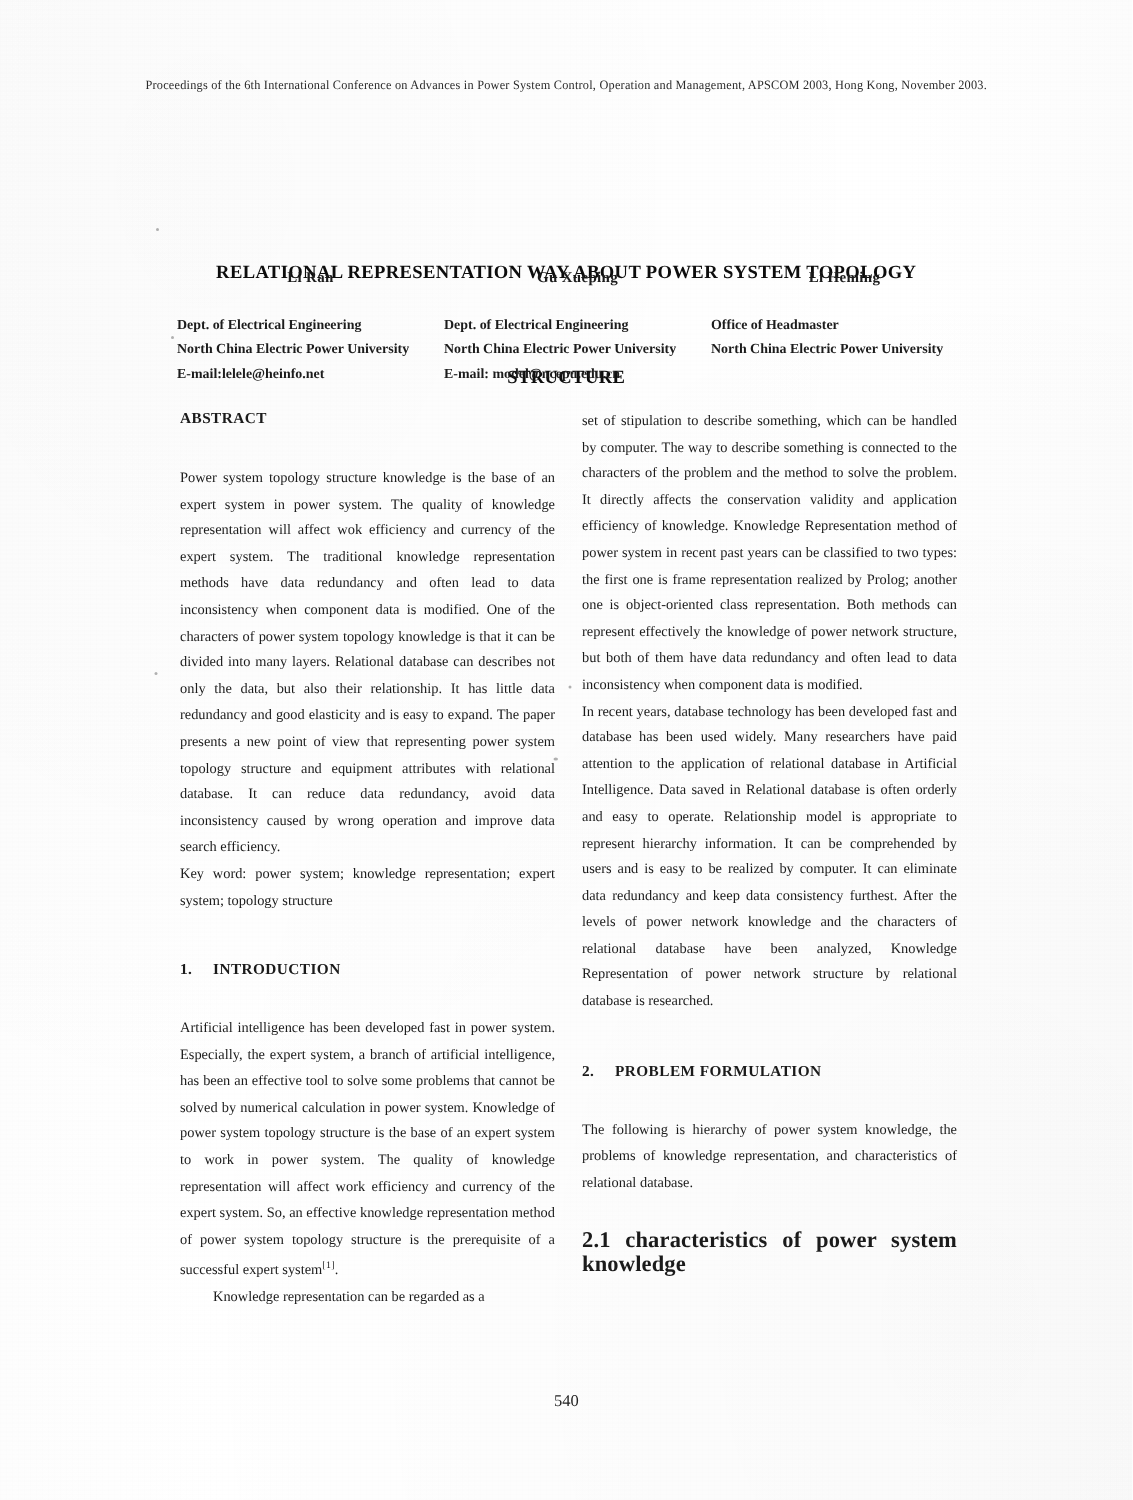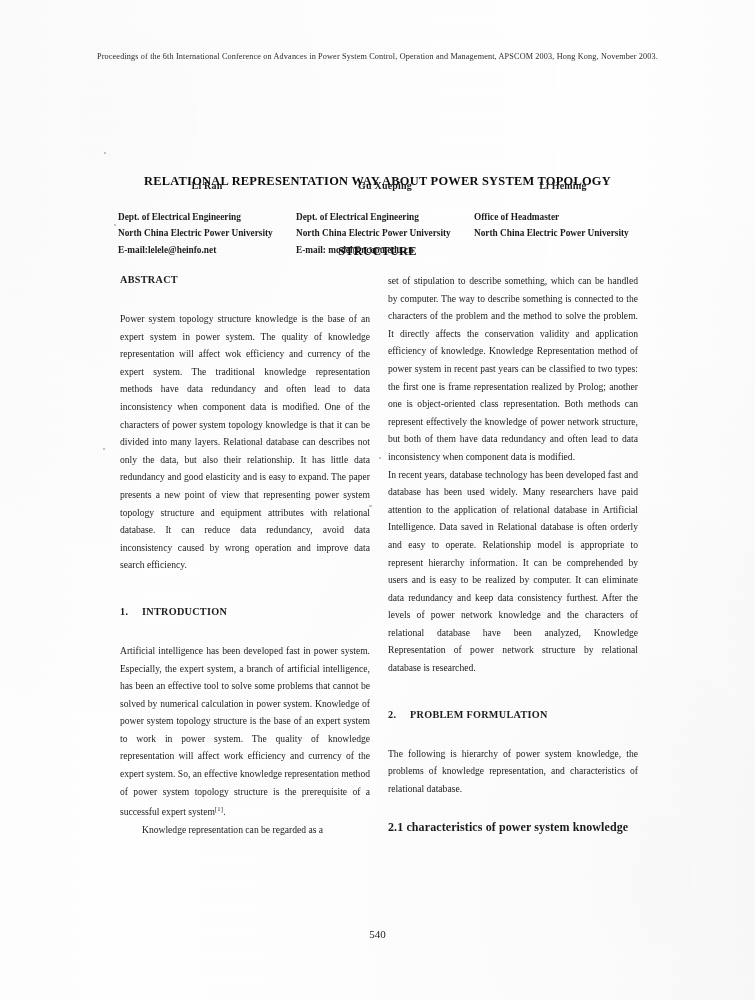--- a/index.html
+++ b/index.html
@@ -124,21 +124,21 @@
     font-size: 10.2px;
     letter-spacing: 0.3px;
     line-height: 16px;
   }
   .sec-head .num {
     display: inline-block;
     min-width: 22px;
   }
   .subsec-head {
     font-weight: bold;
-    font-size: 12px;
+    font-size: 15px;
     line-height: 16px;
     letter-spacing: 0.1px;
   }
   p.para {
     margin: 0;
     text-align: justify;
     text-justify: inter-word;
   }
   p.indent { text-indent: 22px; }
   .gap-md { height: 22px; }
@@ -202,20 +202,21 @@
       <div class="author-line">Office of Headmaster</div>
       <div class="author-line">North China Electric Power University</div>
       <div class="author-line"></div>
     </div>
   </div>
 
   <div class="col col-left">
     <div class="sec-head">ABSTRACT</div>
     <div class="gap-md"></div>
     <p class="para">Power system topology structure knowledge is the base of an expert system in power system. The quality of knowledge representation will affect wok efficiency and currency of the expert system. The traditional knowledge representation methods have data redundancy and often lead to data inconsistency when component data is modified. One of the characters of power system topology knowledge is that it can be divided into many layers. Relational database can describes not only the data, but also their relationship. It has little data redundancy and good elasticity and is easy to expand. The paper presents a new point of view that representing power system topology structure and equipment attributes with relational database. It can reduce data redundancy, avoid data inconsistency caused by wrong operation and improve data search efficiency.</p>
+    <p class="para keyword">Key word: power system; knowledge representation; expert system; topology structure</p>
 
     <div class="gap-lg"></div>
 
     <div class="sec-head">
       <span class="num">1.</span><span>INTRODUCTION</span>
     </div>
     <div class="gap-md"></div>
     <p class="para"><span>Artificial intelligence has been developed fast in power system. Especially, the expert system, a branch of artificial intelligence, has been an effective tool to solve some problems that cannot be solved by numerical calculation in power system. Knowledge of power system topology structure is the base of an expert system to work in power system. The quality of knowledge representation will affect work efficiency and currency of the expert system. So, an effective knowledge representation method of power system topology structure is the prerequisite of a successful expert system</span><sup class="cite">[1]</sup><span>.</span></p>
     <p class="para indent">Knowledge representation can be regarded as a</p>
   </div>

